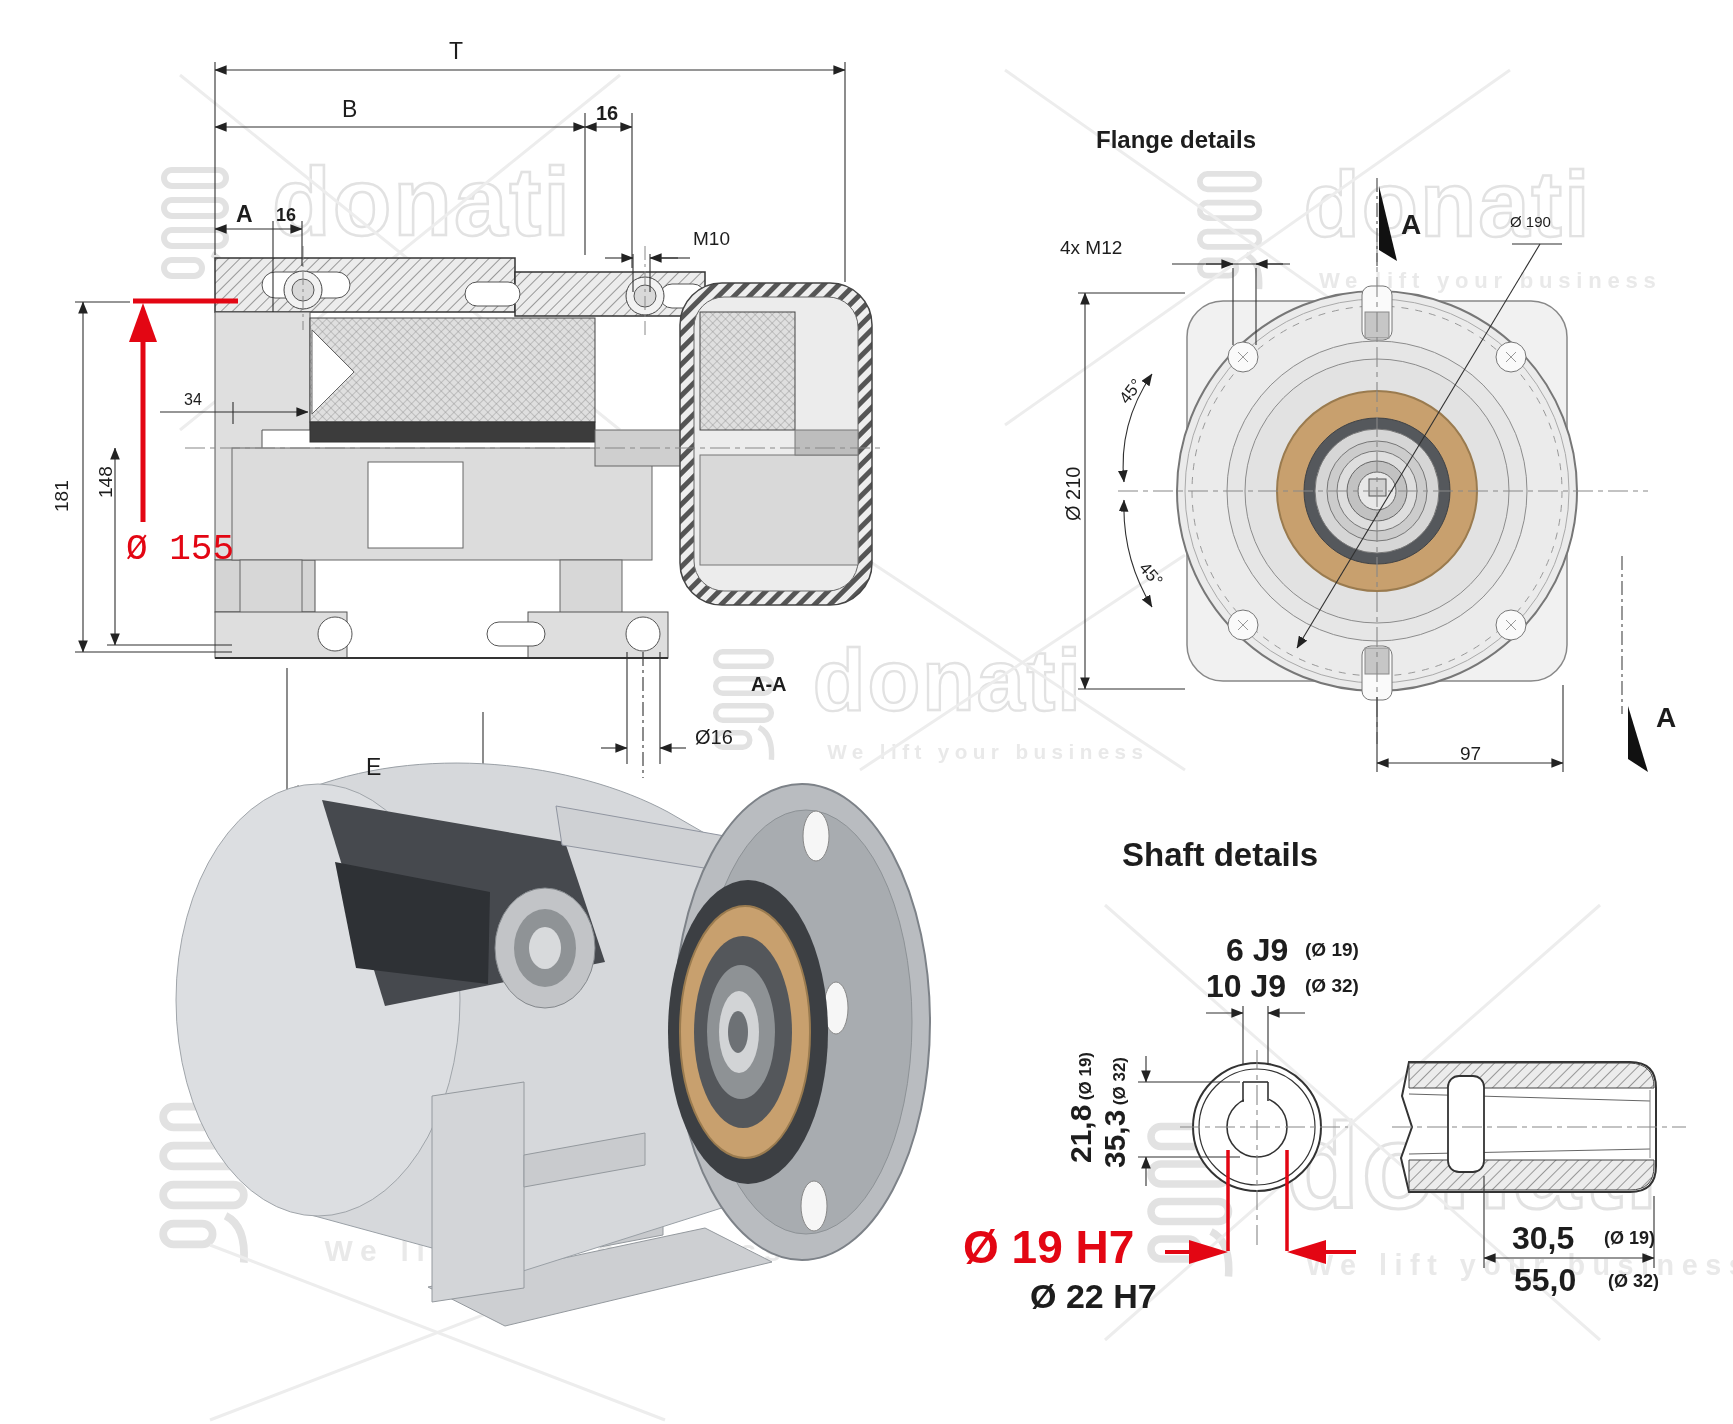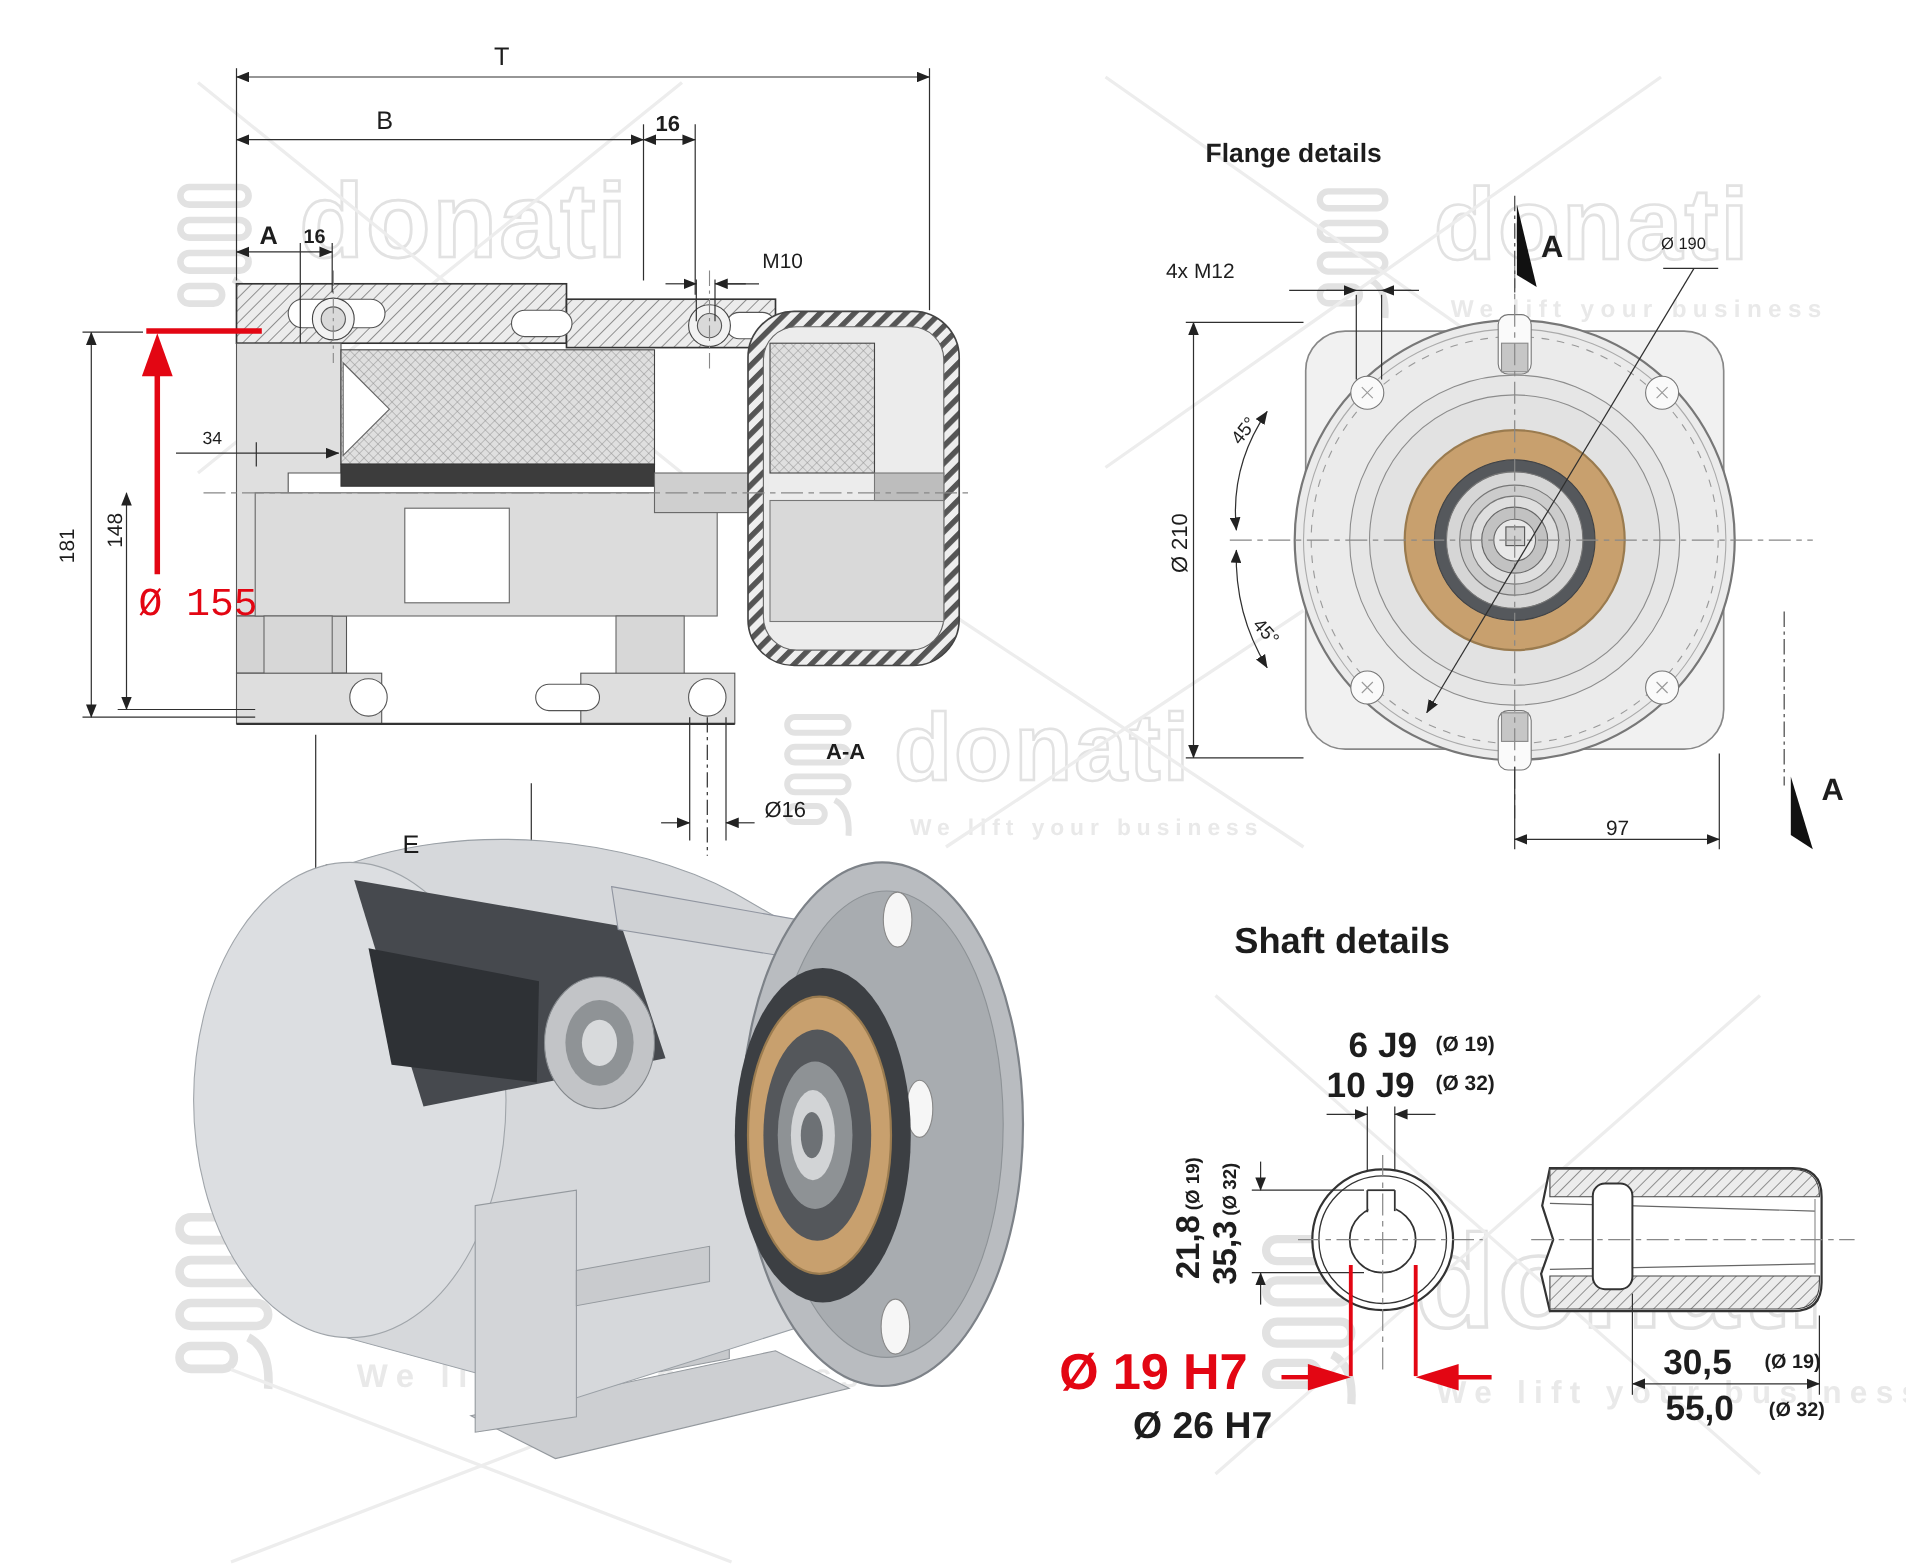--- a/index.html
+++ b/index.html
@@ -380,19 +380,19 @@
   <div class="lbl b" style="left:1656px;top:704px;font-size:28px;">A</div>
 
   <div class="lbl b" style="left:1122px;top:838px;font-size:33px;">Shaft details</div>
   <div class="lbl b" style="left:1226px;top:934px;font-size:32px;">6 J9</div>
   <div class="lbl b" style="left:1305px;top:940px;font-size:19px;">(Ø 19)</div>
   <div class="lbl b" style="left:1206px;top:970px;font-size:32px;">10 J9</div>
   <div class="lbl b" style="left:1305px;top:976px;font-size:19px;">(Ø 32)</div>
   <div class="lbl rot" style="left:1066px;top:1163px;"><span class="b" style="font-size:30px;">21,8</span>&nbsp;<span class="b" style="font-size:17px;">(Ø 19)</span></div>
   <div class="lbl rot" style="left:1100px;top:1168px;"><span class="b" style="font-size:30px;">35,3</span>&nbsp;<span class="b" style="font-size:17px;">(Ø 32)</span></div>
   <div class="lbl b red" style="left:963px;top:1224px;font-size:46px;">Ø 19 H7</div>
-  <div class="lbl b" style="left:1030px;top:1279px;font-size:34px;">Ø 26 H7</div>
+  <div class="lbl b" style="left:1030px;top:1279px;font-size:34px;">Ø 22 H7</div>
   <div class="lbl b" style="left:1512px;top:1222px;font-size:32px;text-align:right;">30,5</div>
   <div class="lbl b" style="left:1604px;top:1229px;font-size:18px;">(Ø 19)</div>
   <div class="lbl b" style="left:1514px;top:1264px;font-size:32px;">55,0</div>
   <div class="lbl b" style="left:1608px;top:1272px;font-size:18px;">(Ø 32)</div>
 
 </div>
 
 </body></html>

